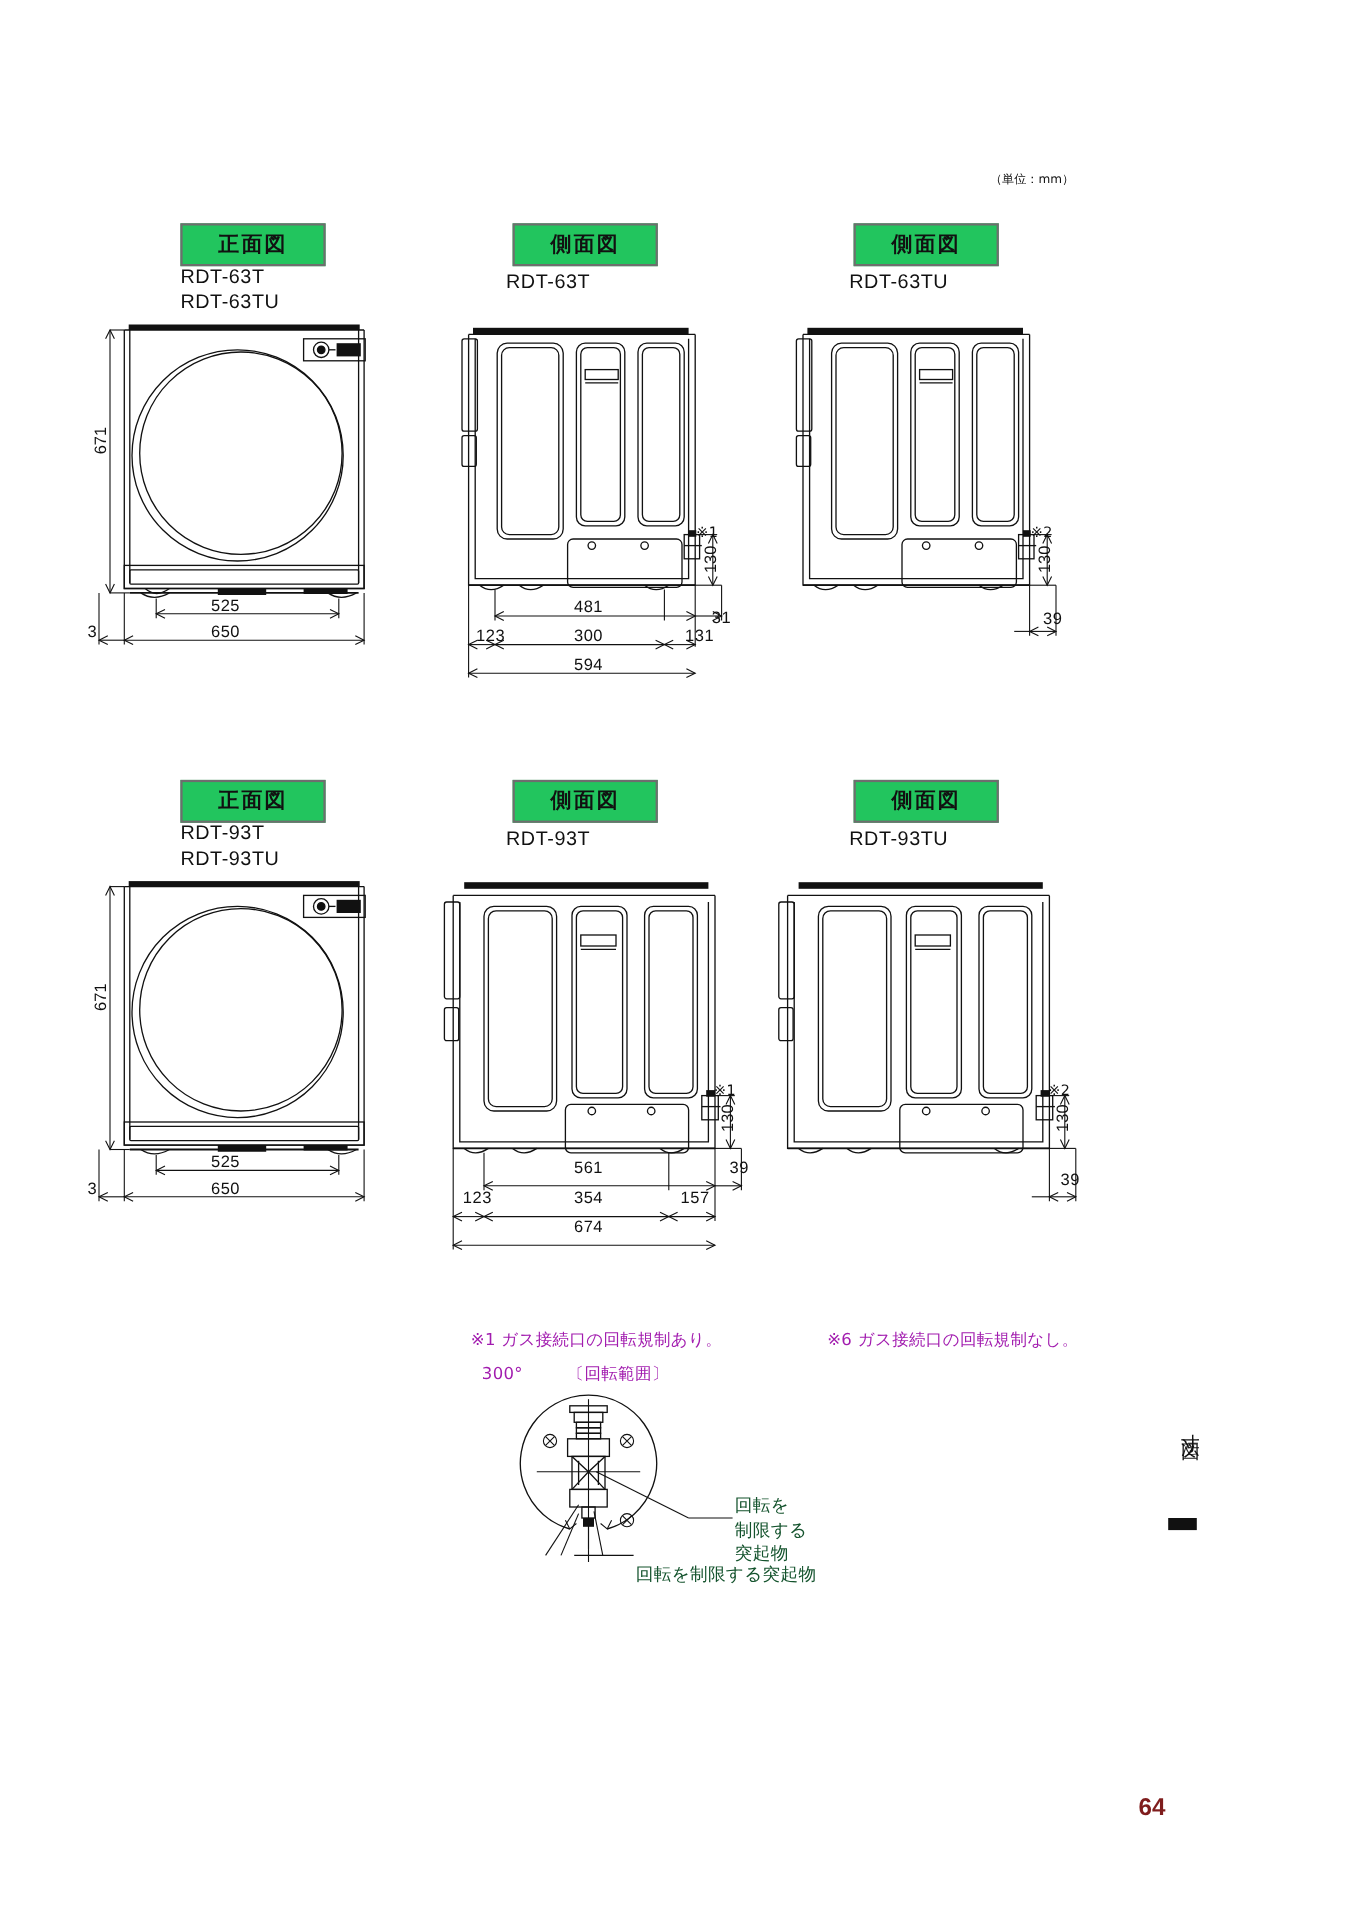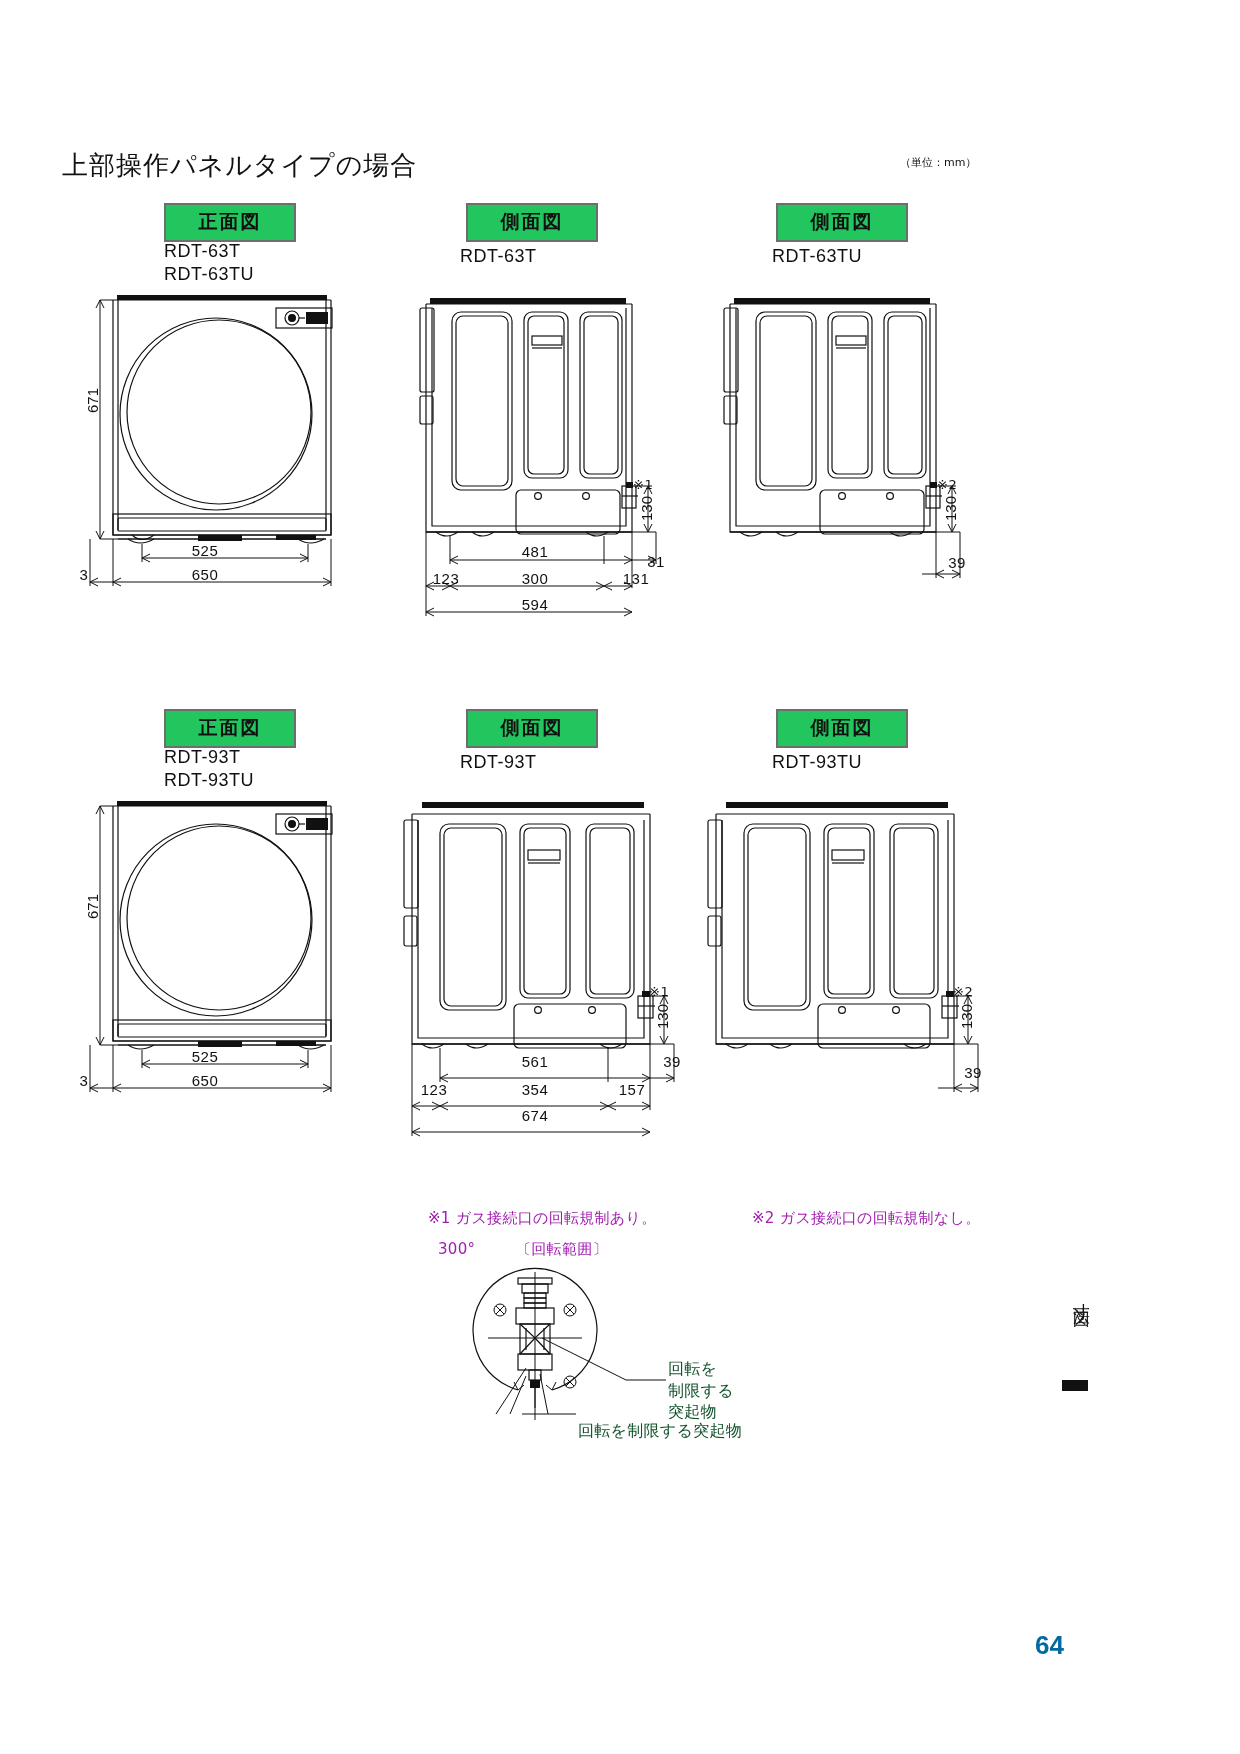--- a/index.html
+++ b/index.html
@@ -19,35 +19,34 @@
     background:#22c55e;border:2px solid #6e6e6e;
     font-size:19px;font-weight:700;color:#111;
     text-align:center;padding:4px 0 5px;letter-spacing:2px;
   }
   .model{font-size:18px;letter-spacing:.5px;color:#111;line-height:1.28;}
   .dim{font-size:15px;color:#111;text-align:center;letter-spacing:.5px;}
   .dim.sm{font-size:13px;}
   .vdim{font-size:15px;color:#111;transform:rotate(-90deg);transform-origin:50% 50%;white-space:nowrap;}
   .note{font-size:15px;color:#a21caf;letter-spacing:.3px;}
   .note2{font-size:16px;color:#14532d;line-height:1.35;letter-spacing:.3px;}
-  .pageno{font-size:26px;font-weight:700;color:#0369a1;}
+  .pageno{font-size:22px;font-weight:700;color:#7f1d1d;}
   .sidetab{
     font-size:17px;color:#111;writing-mode:vertical-rl;text-orientation:upright;
     letter-spacing:4px;line-height:1.1;
   }
   .sidebar-mark{width:26px;height:11px;background:#111;}
 
   svg{display:block;overflow:visible;}
 </style>
 </head>
 <body>
 
 <div class="pg">
 
-  <div class="abs jp h1" style="left:62px;top:148px;">上部操作パネルタイプの場合</div>
   <div class="abs jp unit" style="left:900px;top:155px;">（単位：mm）</div>
 
   <div class="abs jp tag" style="left:164px;top:203px;width:128px;">正面図</div>
   <div class="abs model" style="left:164px;top:240px;">RDT-63T</div>
   <div class="abs model" style="left:164px;top:263px;">RDT-63TU</div>
 
   <div>
     <svg class="abs" style="left:80px;top:286px;" width="290" height="320" viewBox="0 0 290 320">
       <g fill="none" stroke="#111" stroke-width="1.2">
 
@@ -447,21 +446,21 @@
         <path d="M270 292 L278 296 L270 300"></path>
         <path d="M262 292 L254 296 L262 300"></path>
       </g>
     </svg>
     <div class="abs jp dim sm" style="left:953px;top:984px;">※2</div>
     <div class="abs vdim" style="left:946px;top:1008px;width:40px;text-align:center;">130</div>
     <div class="abs dim" style="left:956px;top:1064px;width:34px;">39</div>
   </div>
 
   <div class="abs jp note" style="left:428px;top:1209px;">※1 ガス接続口の回転規制あり。</div>
-  <div class="abs jp note" style="left:752px;top:1209px;">※2 ガス接続口の回転規制なし。</div>
+  <div class="abs jp note" style="left:752px;top:1209px;">※6 ガス接続口の回転規制なし。</div>
 
   <div class="abs jp note" style="left:438px;top:1240px;">300°</div>
   <div class="abs jp note" style="left:516px;top:1240px;">〔回転範囲〕</div>
 
   <div>
     <svg class="abs" style="left:430px;top:1262px;" width="280" height="170" viewBox="0 0 280 170">
       <g fill="none" stroke="#111" stroke-width="1.2">
 
         <path d="M 88 128 A 62 62 0 1 1 122 128"></path>
 

